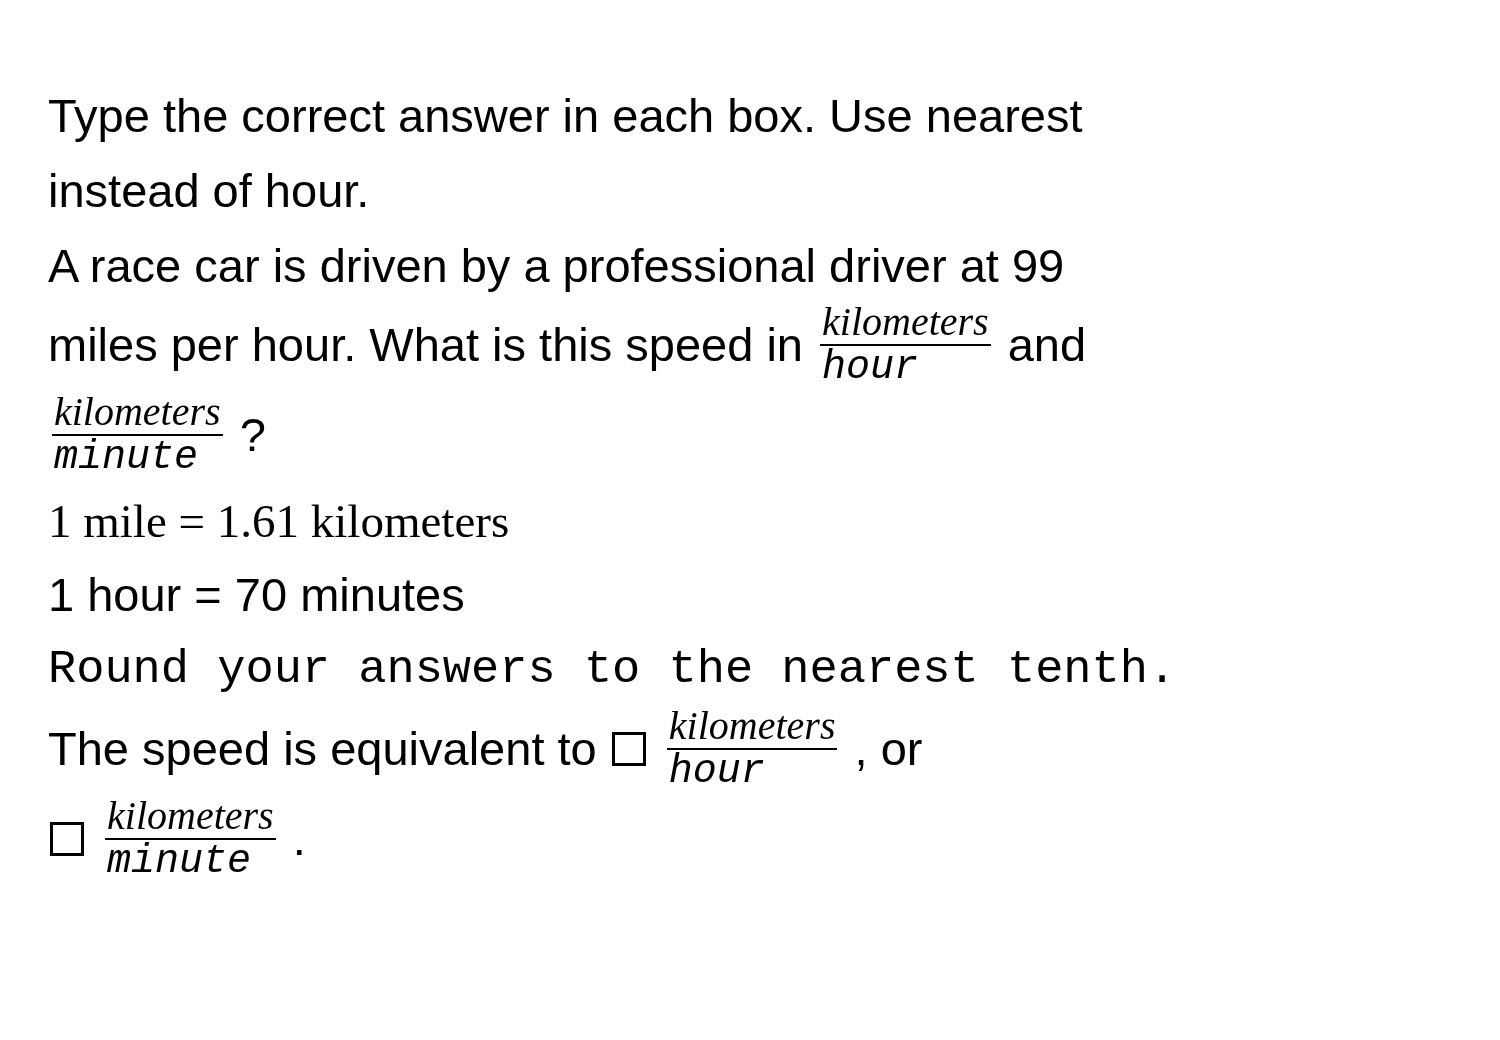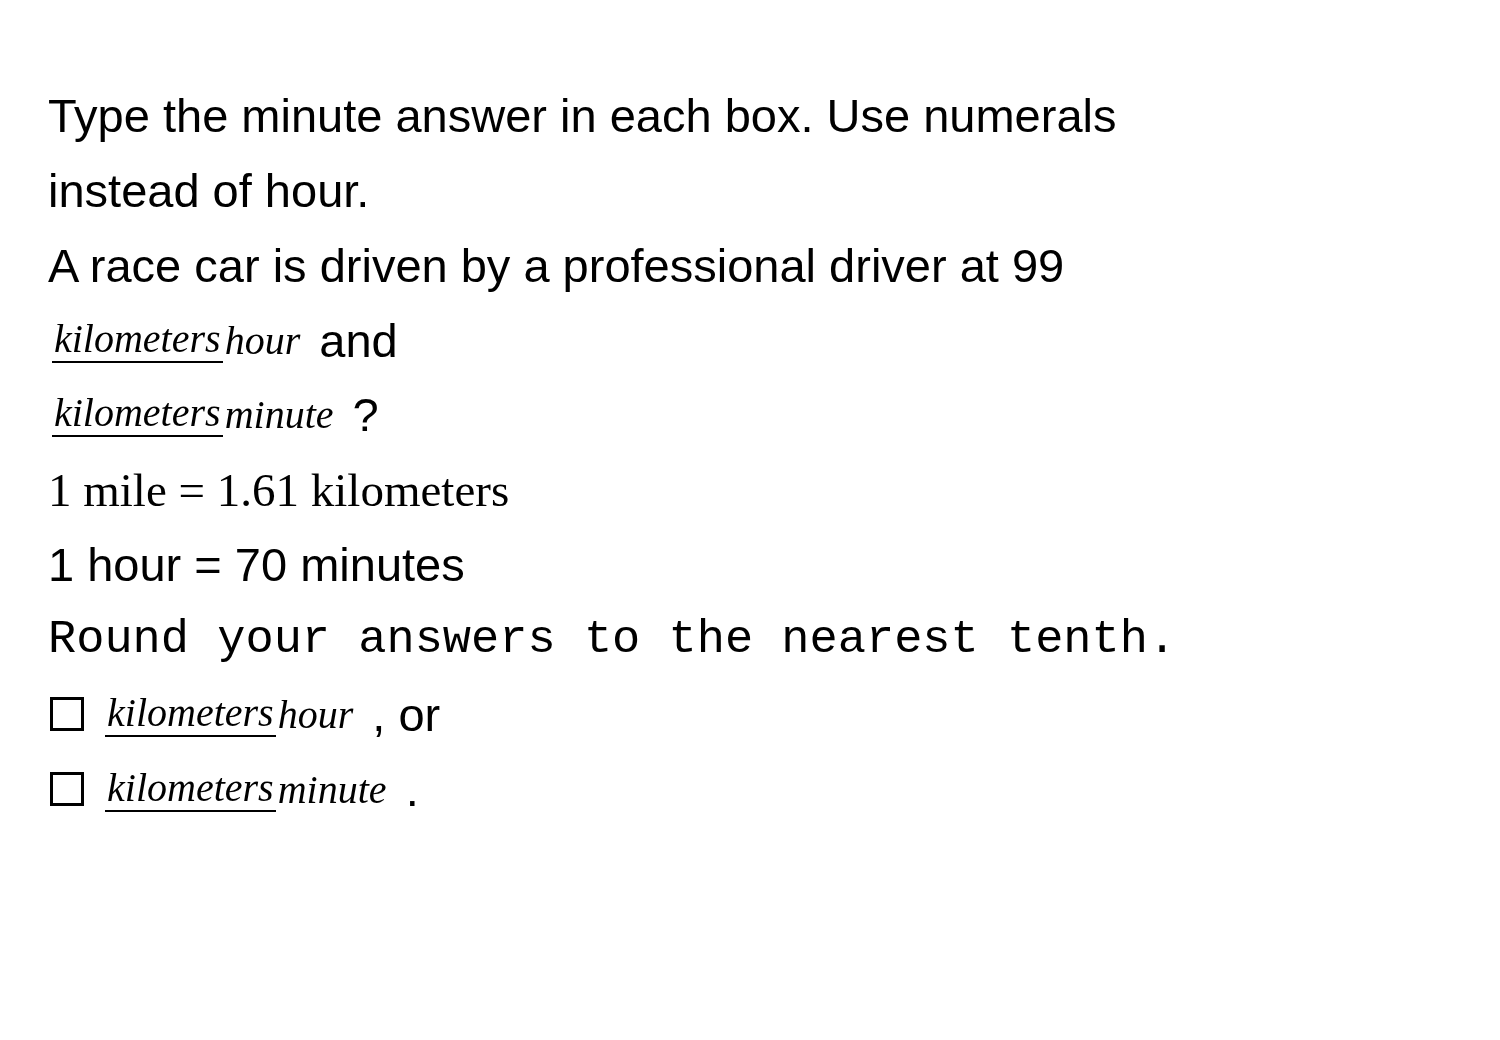--- a/index.html
+++ b/index.html
@@ -9,61 +9,62 @@
       background: #ffffff;
       font-family: Arial, Helvetica, sans-serif;
       color: #000000;
       padding: 80px 48px 48px 48px;
       font-size: 47px;
       line-height: 1.55;
     }
     .para { margin-bottom: 2px; }
     .frac {
       display: inline-flex;
-      flex-direction: row;
-      align-items: center;
+      flex-direction: column;
       vertical-align: middle;
       font-family: "Times New Roman", Times, serif;
       font-style: italic;
       font-size: 40px;
       line-height: 1.05;
       margin: 0 4px;
       position: relative;
       top: -4px;
     }
     .frac .num {
       border-bottom: 2px solid #000;
       padding: 0 2px 1px 2px;
     }
     .frac .den {
       padding: 1px 2px 0 2px;
+      font-family: Liberation Mono, monospace;
     }
     .box {
       display: inline-block;
       width: 34px;
       height: 34px;
       border: 3px solid #000;
       vertical-align: middle;
       margin: 0 4px 0 2px;
       position: relative;
       top: -4px;
     }
     .line2 { margin-top: 2px; }
     .line-conv { margin-top: 2px; font-family: Liberation Serif, serif; }
     .line-round { margin-top: 2px; font-family: Liberation Mono, monospace; }
   </style>
 </head>
 <body>
 
-<div class="para">Type the minute answer in each box. Use numerals</div>
+<div class="para">Type the correct answer in each box. Use nearest</div>
 <div class="para">instead of hour.</div>
 
 <div class="para line2">A race car is driven by a professional driver at 99</div>
 
 <div class="para">
+  <span>miles per hour. What is this speed in </span>
   <span class="frac">
     <span class="num">kilometers</span>
     <span class="den">hour</span>
   </span>
   <span> and</span>
 </div>
 
 <div class="para">
   <span class="frac">
     <span class="num">kilometers</span>
@@ -71,20 +72,21 @@
   </span>
   <span> ?</span>
 </div>
 
 <div class="para line-conv">1 mile = 1.61 kilometers</div>
 <div class="para">1 hour = 70 minutes</div>
 
 <div class="para line-round">Round your answers to the nearest tenth.</div>
 
 <div class="para">
+  <span>The speed is equivalent to </span>
   <span class="box"></span>
   <span class="frac">
     <span class="num">kilometers</span>
     <span class="den">hour</span>
   </span>
   <span> , or</span>
 </div>
 
 <div class="para">
   <span class="box"></span>

